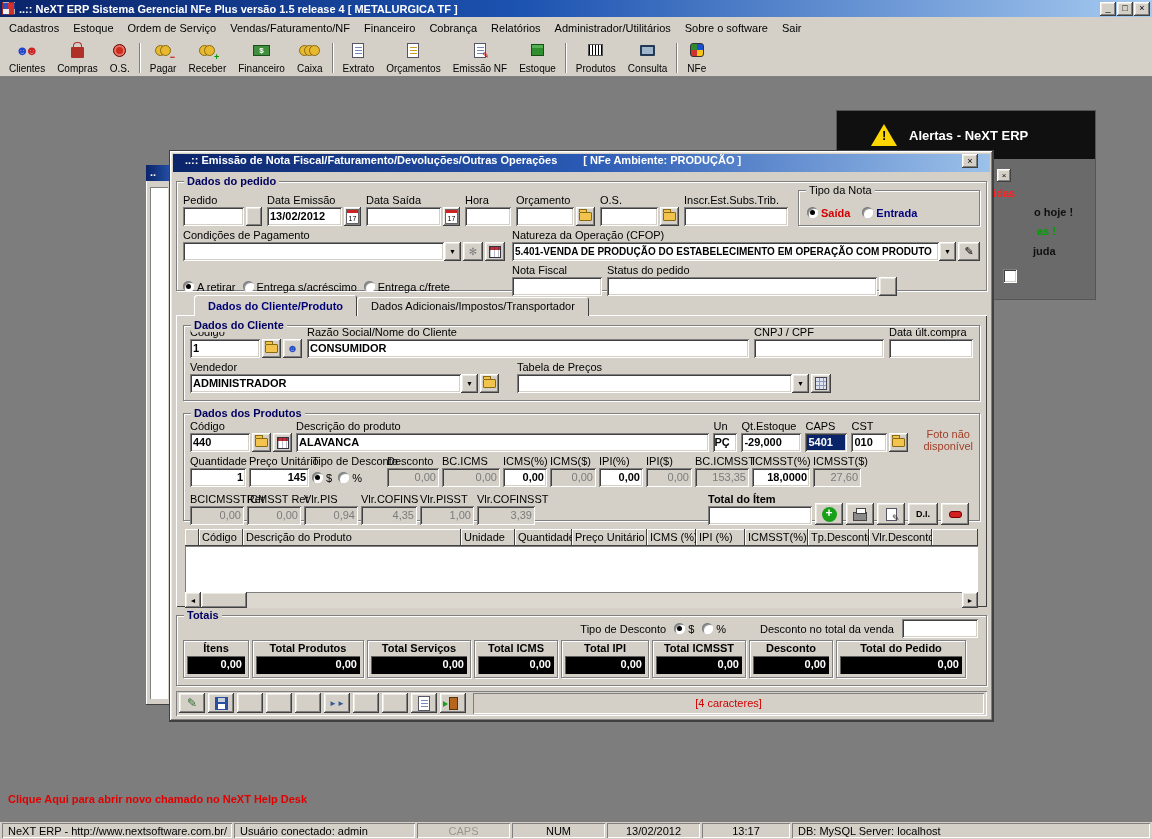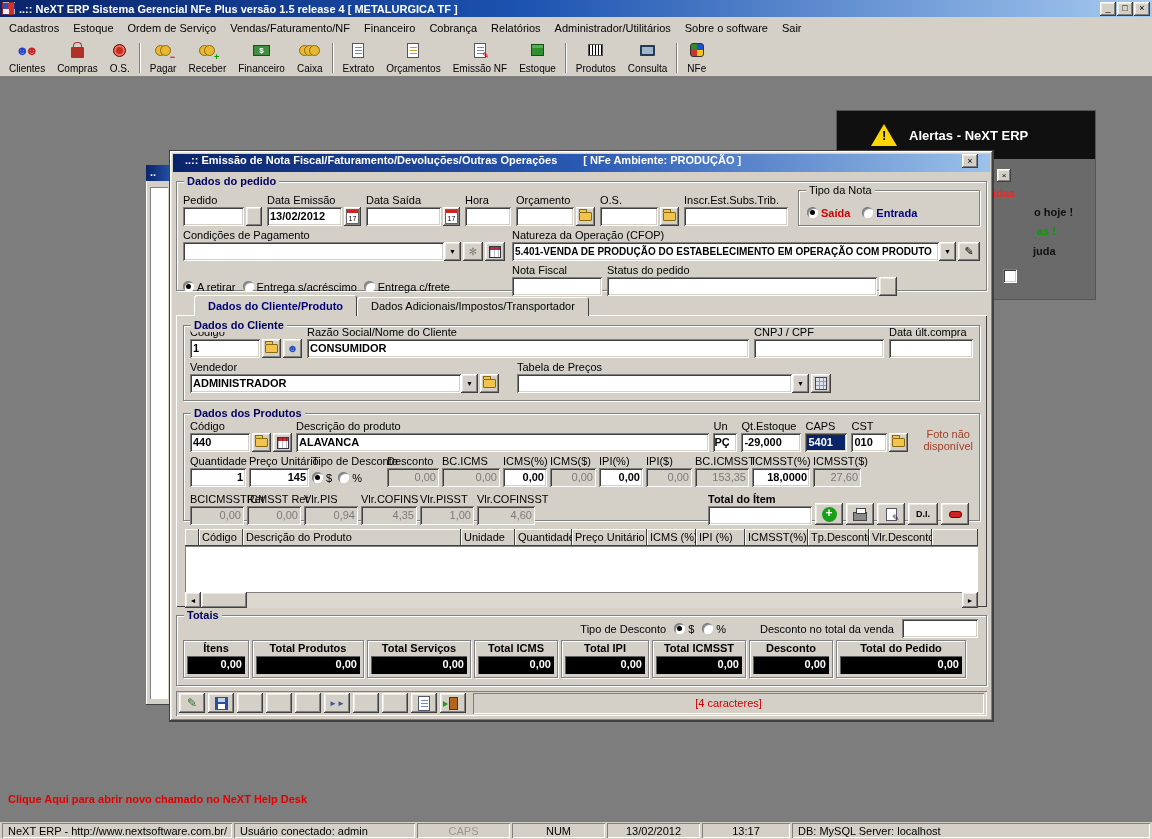--- a/index.html
+++ b/index.html
@@ -589,21 +589,21 @@
             <div class="col" style="width:56px">
               <span class="sl">Vlr.COFINS</span>
               <div class="fld ro" style="width:56px">4,35</div>
             </div>
             <div class="col" style="width:54px">
               <span class="sl">Vlr.PISST</span>
               <div class="fld ro" style="width:54px">1,00</div>
             </div>
             <div class="col" style="width:58px">
               <span class="sl">Vlr.COFINSST</span>
-              <div class="fld ro" style="width:58px">4,60</div>
+              <div class="fld ro" style="width:58px">3,39</div>
             </div>
             <div class="col" style="width:104px;margin-left:auto">
               <span class="sl" style="font-weight:bold">Total do Ítem</span>
               <div class="fld" style="width:104px"></div>
             </div>
             <div class="col" style="width:158px">
               <span class="sl">&nbsp;</span>
               <div class="fr" style="gap:3px">
                 <span class="btn" style="width:28px;height:22px">
                     <span class="i-plus">+</span>

